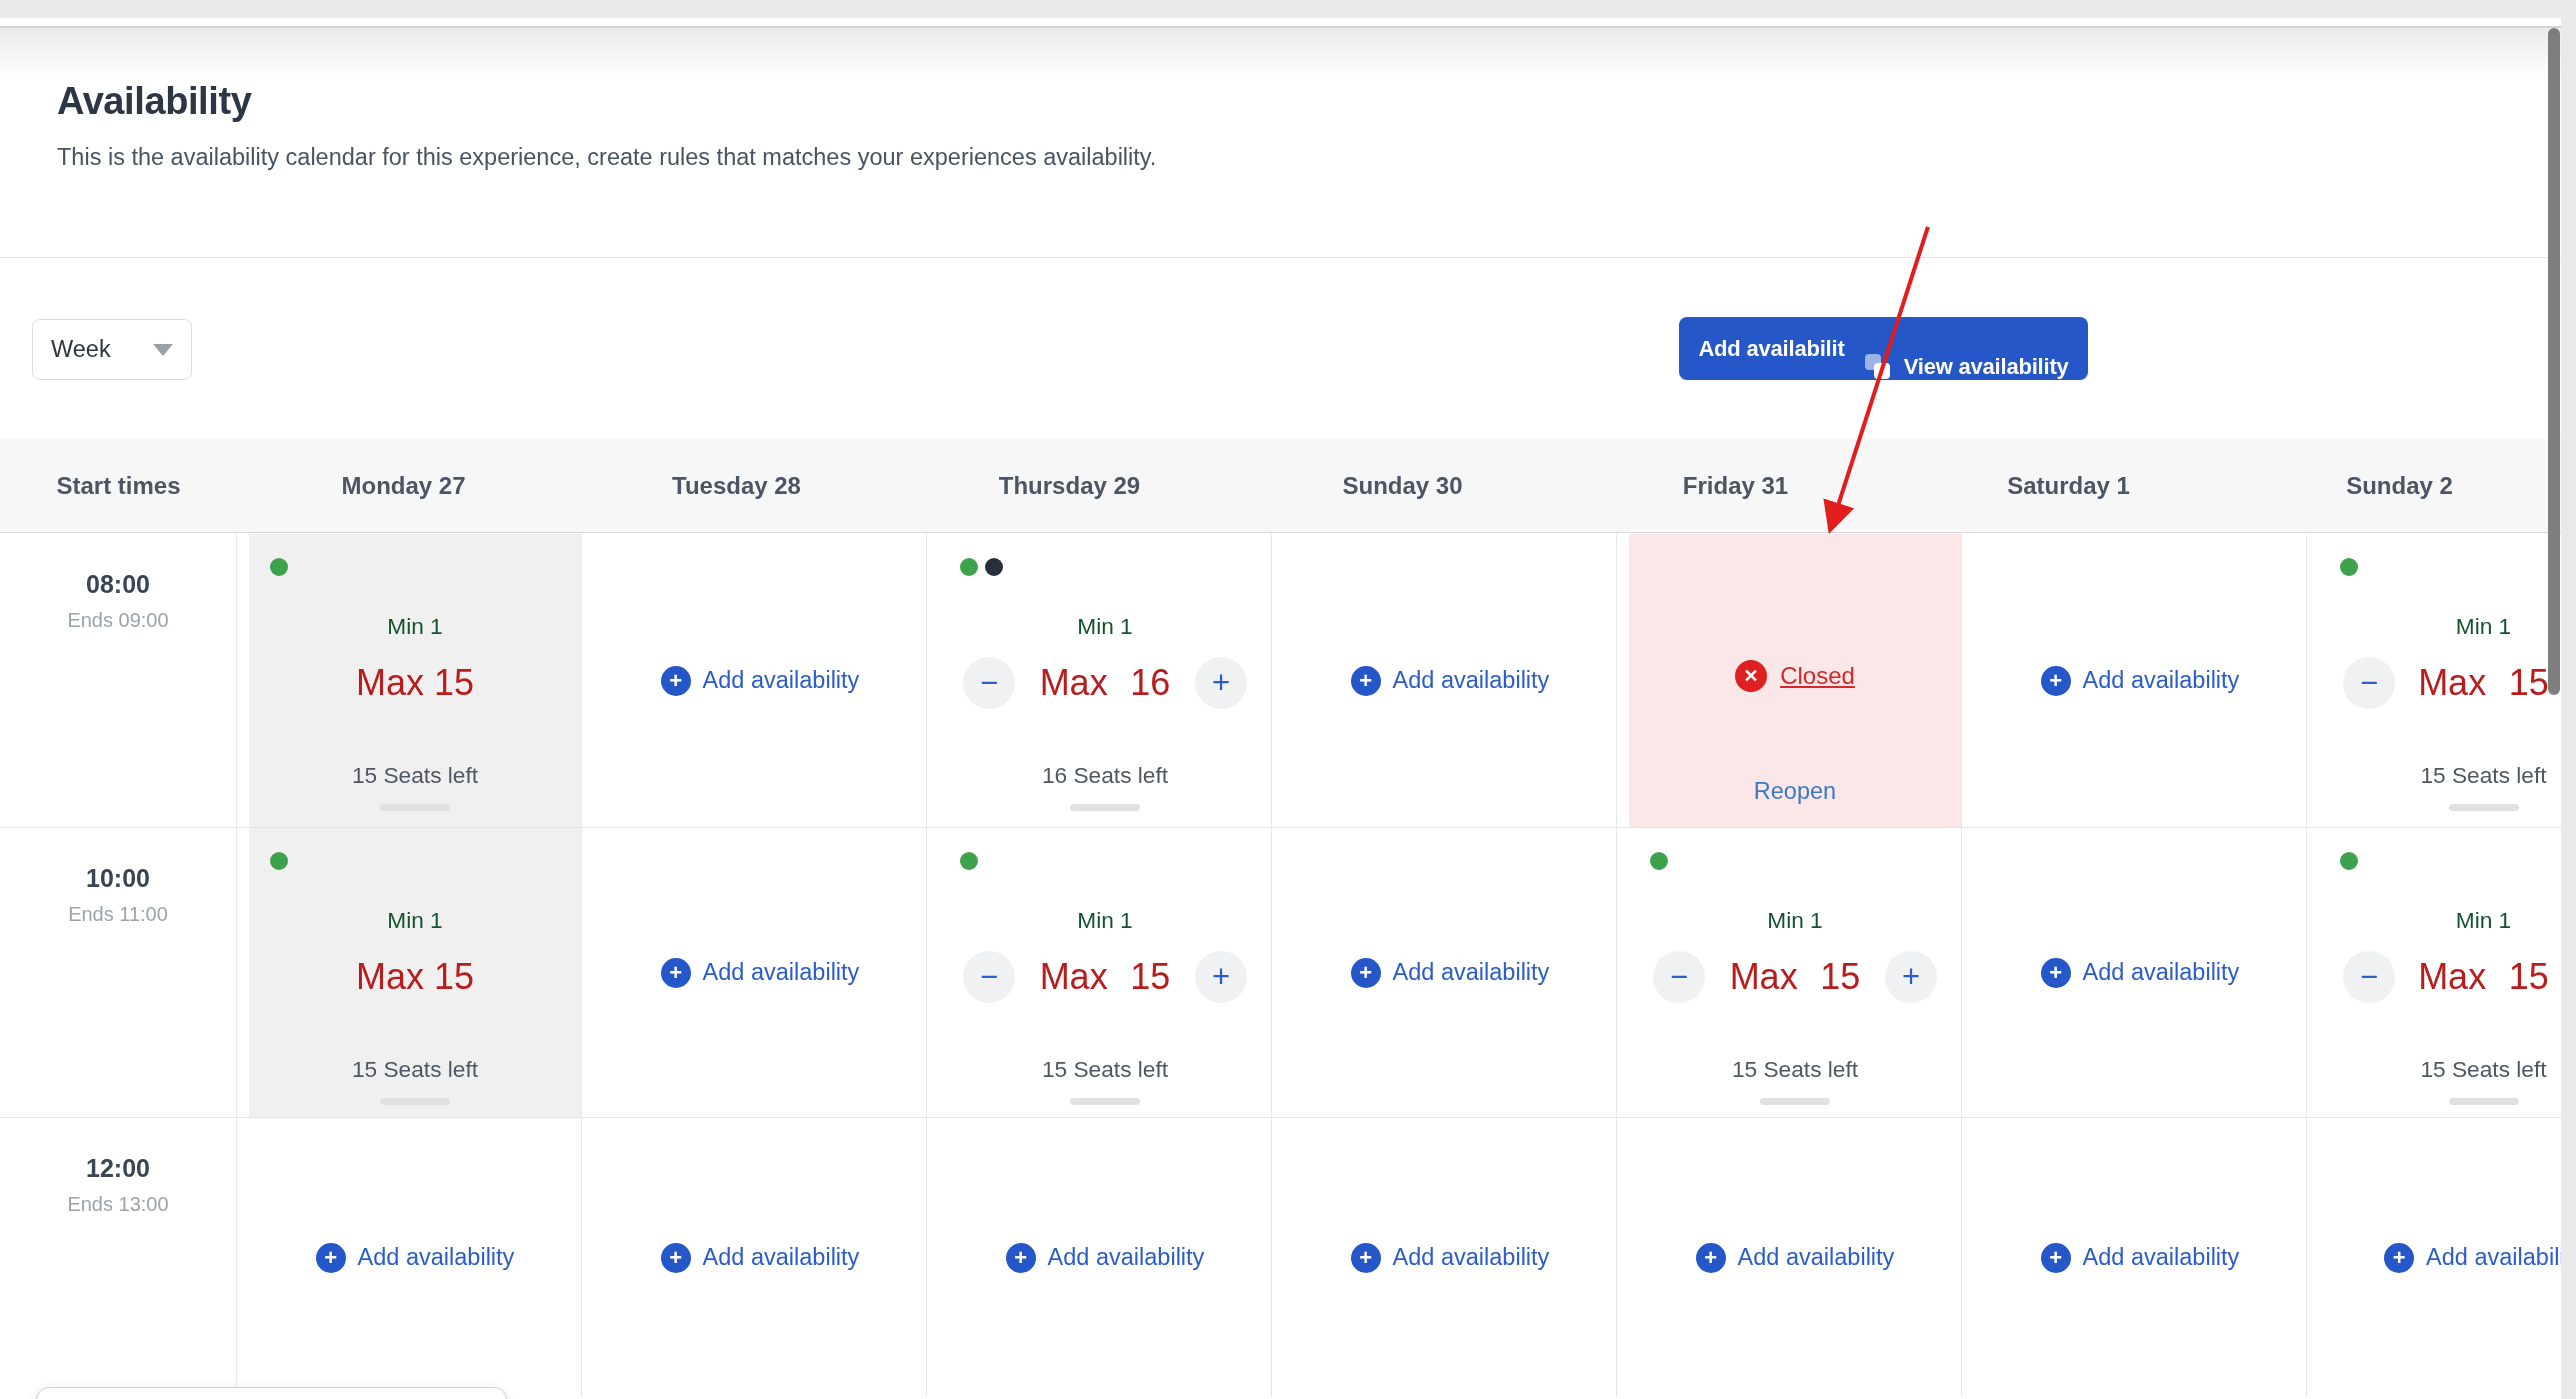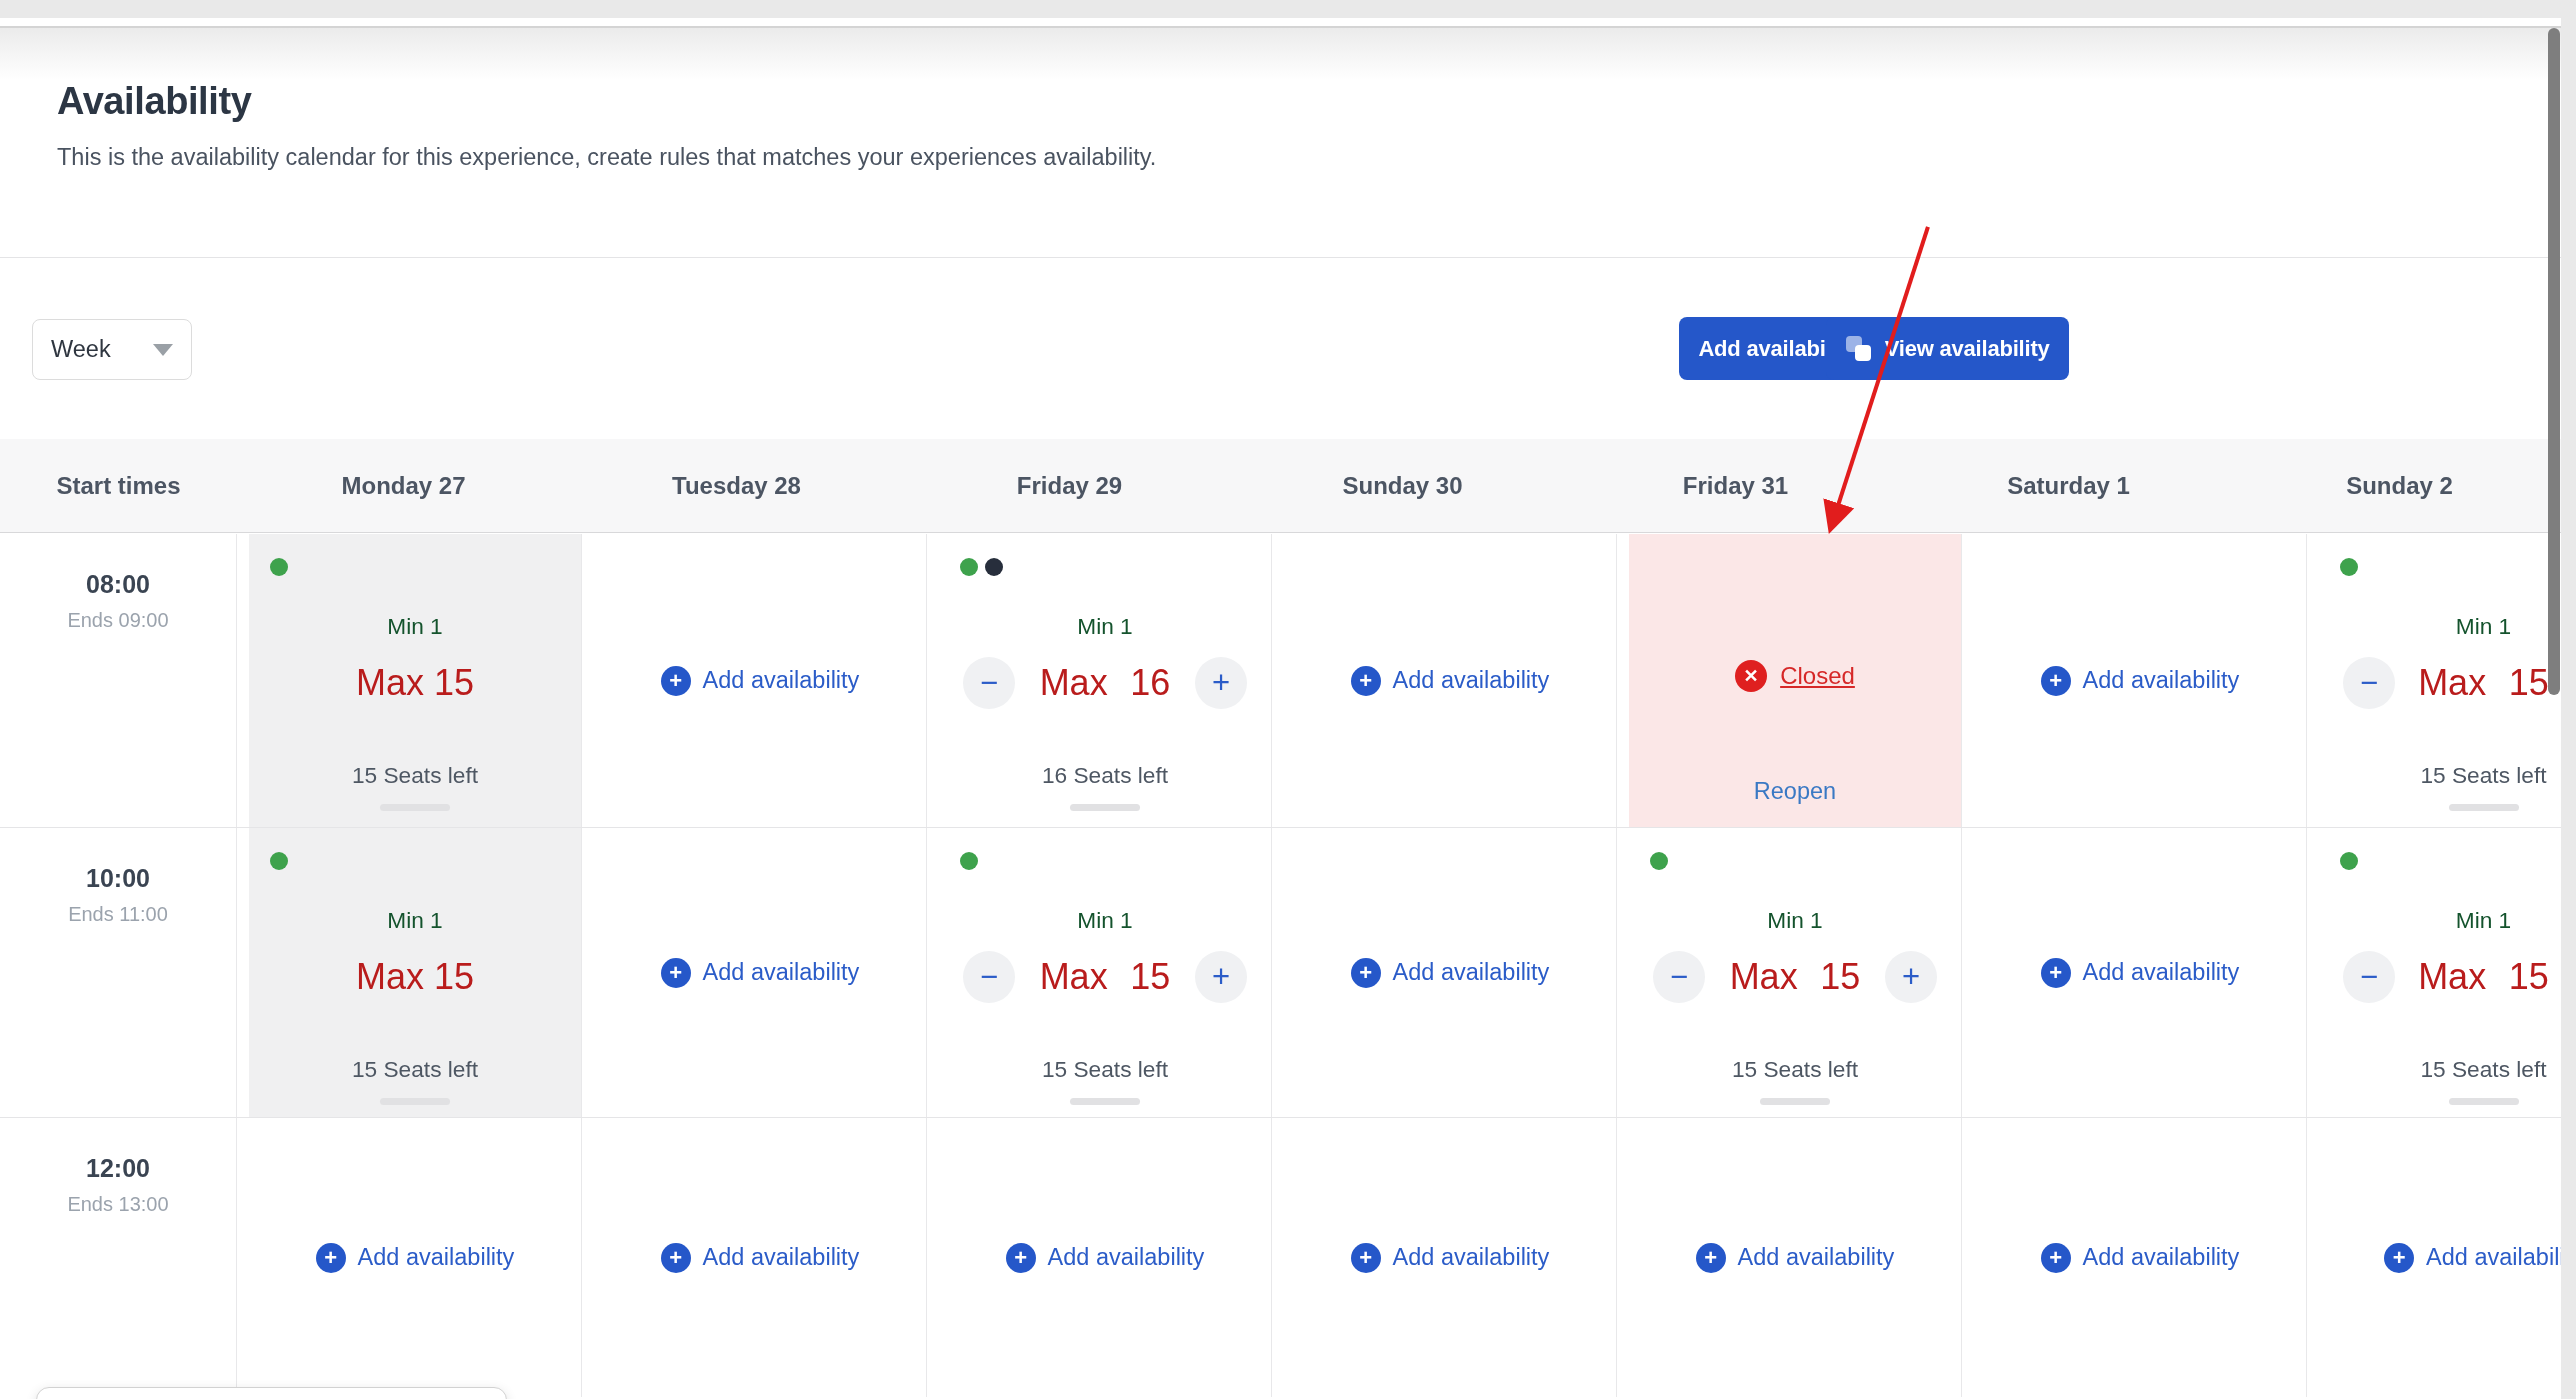--- a/index.html
+++ b/index.html
@@ -31,21 +31,21 @@
   .navbtn{width:63px;height:65px;border-radius:11.3px;background:#f1f1f3;border:none;cursor:pointer;
           display:flex;align-items:center;justify-content:center;padding:0;}
   .navbtn svg{display:block;}
   .period{flex:1;text-align:center;}
   .period .big{font-size:44px;color:#c8ccd2;line-height:1.1;}
   .period .sub{font-size:32px;color:#c2c6cd;margin-top:8px;}
   .btn{position:absolute;top:58px;height:63px;border:none;border-radius:8px;background:#2557c9;
        color:#fff;font-size:22px;font-weight:700;display:flex;align-items:center;cursor:pointer;
        padding:0 19.4px;letter-spacing:-0.2px;}
   .btn-add{right:411px;}
-  .btn-view{right:218px;gap:13px;}
+  .btn-view{right:199px;gap:13px;align-items:flex-end;}
   .view-ic{position:relative;width:26px;height:26px;flex:none;}
   .view-ic::before{content:"";position:absolute;left:0;top:0;width:16px;height:16px;border-radius:4px;
                    background:rgba(255,255,255,0.55);}
   .view-ic::after{content:"";position:absolute;left:9px;top:9px;width:16px;height:16px;border-radius:4px;
                   background:#fff;}
 
   
   .cal-head{position:absolute;top:421px;left:0;width:2561px;height:94px;background:#f7f7f8;
             border-bottom:1.6px solid #d8d8da;display:grid;
             grid-template-columns:237px repeat(6,333px) 329px;align-items:center;}
@@ -124,21 +124,21 @@
     <button class="btn btn-view">
       <span class="view-ic"></span>
       <span>View availability</span>
     </button>
   </div>
 
   <div class="cal-head">
     <div class="hc">Start times</div>
     <div class="hc">Monday 27</div>
     <div class="hc">Tuesday 28</div>
-    <div class="hc">Friday 29</div>
+    <div class="hc">Thursday 29</div>
     <div class="hc">Sunday 30</div>
     <div class="hc">Friday 31</div>
     <div class="hc">Saturday 1</div>
     <div class="hc">Sunday 2</div>
   </div>
 
   <div class="rows">
 
     <div class="row r0">
       <div class="timecell">

